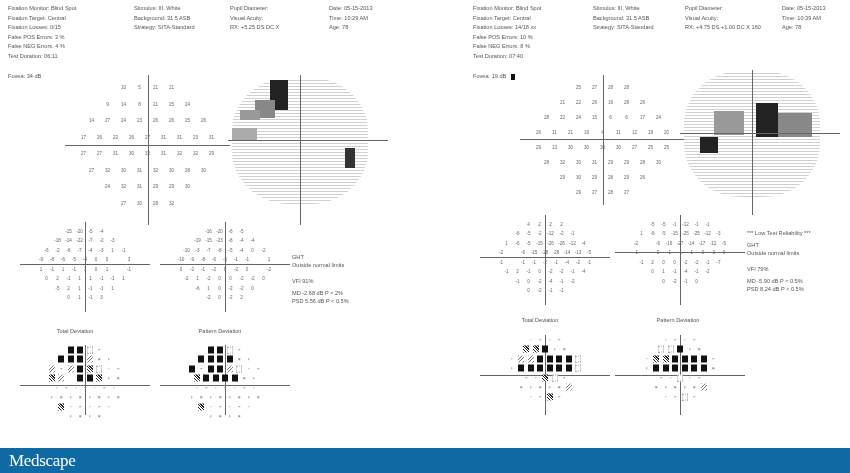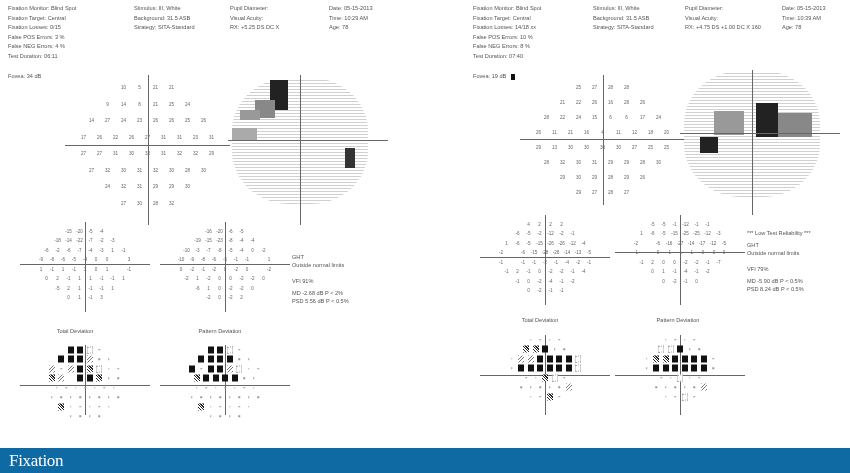--- a/index.html
+++ b/index.html
@@ -658,14 +658,14 @@
     <div>Outside normal limits</div>
     <div style="height:8px"></div>
     <div>VFI    79%</div>
     <div style="height:4px"></div>
     <div>MD     -5.90 dB  P &lt; 0.5%</div>
     <div>PSD    8.24 dB  P &lt; 0.5%</div>
   </div>
 </div>
 
 <div class="footer">
-  <div class="logo">Fixation</div>
+  <div class="logo">Medscape</div>
 </div>
 
 </body></html>

